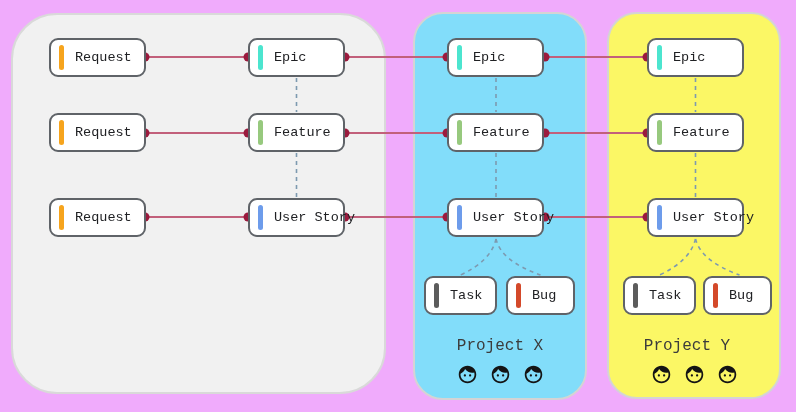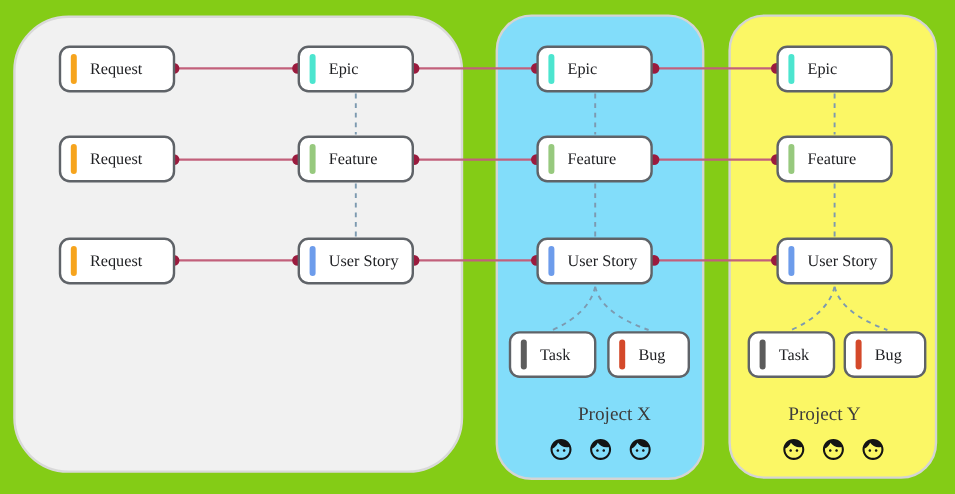--- a/index.html
+++ b/index.html
@@ -1,19 +1,19 @@
 <!DOCTYPE html>
 <html><head>
 <meta charset="utf-8">
 <style>
   html,body{margin:0;padding:0;background:#ffffff;}
   .canvas{
     position:relative;width:796px;height:412px;overflow:hidden;
-    font-family:Liberation Serif, serif;
-    background:#84cc16;
+    font-family:Liberation Mono, monospace;
+    background:#f0abfc;
   }
   .container{position:absolute;box-sizing:border-box;border:2px solid #d9d9d9;}
   .container.template{left:11px;top:13px;width:375px;height:381px;border-radius:46px;}
   .container.proj{width:174px;border-radius:30px;border-color:#d4d4d4;}
   .container.proj.x{left:413px;top:12px;height:388px;}
   .container.proj.y{left:607px;top:12px;height:387px;}
   .wires{position:absolute;left:0;top:0;width:796px;height:412px;pointer-events:none;}
   .wires .rel{stroke:var(--line,#c2607b);stroke-width:2;fill:none;}
   .wires .dot{fill:var(--dot,#9b1b3e);stroke:none;}
   .wires .dash{stroke:var(--dash,#7d9ab0);stroke-width:1.6;fill:none;stroke-dasharray:4 4;}
@@ -150,21 +150,21 @@
   </div>
   <div class="card" style="left:623px;top:276px;width:73px;">
     <span class="accent" style="background: rgb(92, 92, 92);"></span>
     <span class="lbl">Task</span>
   </div>
   <div class="card" style="left:703px;top:276px;width:69px;">
     <span class="accent" style="background: rgb(212, 73, 42);"></span>
     <span class="lbl">Bug</span>
   </div>
 
-  <div class="zone-label" style="left:425px;top:337px;width:174px;text-align:center;">Project X</div>
+  <div class="zone-label" style="left:413px;top:337px;width:174px;text-align:center;">Project X</div>
   <div class="zone-label" style="left:607px;top:337px;width:160px;">Project Y</div>
 
   <div class="faces" style="left:413px;">
     <span class="face">
         <svg viewBox="0 0 24 24">
           <path d="M9 11.75c-.69 0-1.25.56-1.25 1.25s.56 1.25 1.25 1.25 1.25-.56 1.25-1.25-.56-1.25-1.25-1.25zm6 0c-.69 0-1.25.56-1.25 1.25s.56 1.25 1.25 1.25 1.25-.56 1.25-1.25-.56-1.25-1.25-1.25zM12 2C6.48 2 2 6.48 2 12s4.48 10 10 10 10-4.48 10-10S17.52 2 12 2zm0 18c-4.41 0-8-3.59-8-8 0-.29.02-.58.05-.86 2.36-1.05 4.23-2.98 5.21-5.37C11.07 8.33 14.05 10 17.42 10c.78 0 1.53-.09 2.25-.26.21.71.33 1.47.33 2.26 0 4.41-3.59 8-8 8z"></path>
         </svg>
       </span>
     <span class="face">
         <svg viewBox="0 0 24 24">

